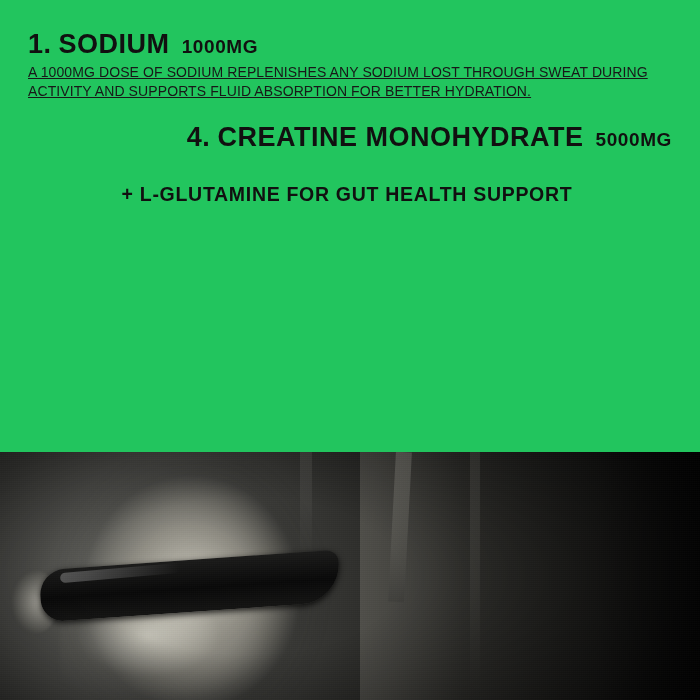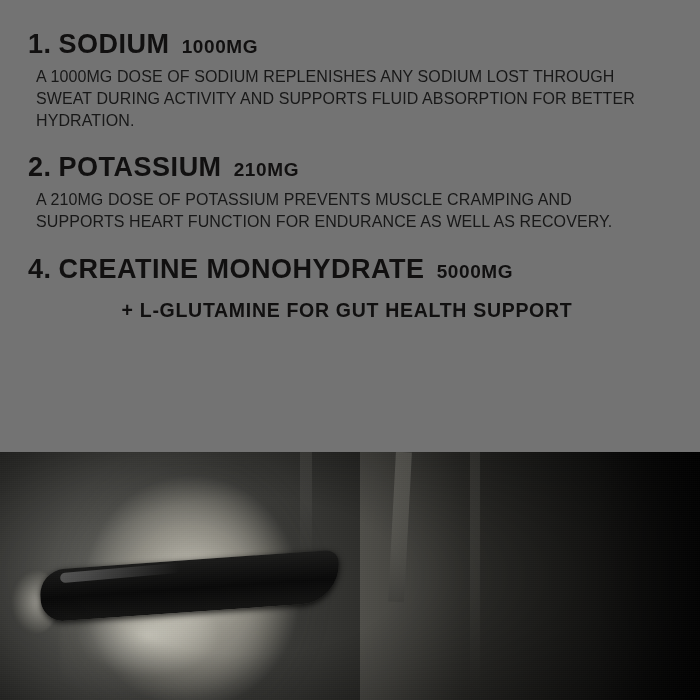--- a/index.html
+++ b/index.html
@@ -10,66 +10,68 @@
     width: 700px;
     height: 700px;
     background: #fdf8e7;
     font-family: "Liberation Sans", sans-serif;
     overflow: hidden;
   }
   .page {
     position: relative;
     width: 700px;
     height: 700px;
-    background: #737373;
+    background: #22c55e;
     overflow: hidden;
   }
   .content {
     padding: 30px 28px 0 28px;
     box-sizing: border-box;
     height: 452px;
   }
   .item {
     margin-bottom: 22px;
   }
   .item.last {
     margin-bottom: 8px;
+    text-align: right;
   }
   .heading {
     color: #111010;
     font-weight: bold;
     letter-spacing: 0.4px;
     line-height: 1.05;
     margin: 0 0 5px 0;
     white-space: nowrap;
   }
   .heading .main {
     font-size: 27px;
     letter-spacing: 0.5px;
   }
   .heading .dose {
     font-size: 19px;
     letter-spacing: 0.6px;
     margin-left: 5px;
   }
   .body-text {
     color: #181818;
-    font-size: 16px;
+    font-size: 14px;
     line-height: 1.35;
     letter-spacing: 0.1px;
-    margin: 8px;
+    margin: 0;
     max-width: 645px;
+    text-decoration: underline;
   }
   .footer-line {
     text-align: center;
     color: #111010;
     font-weight: bold;
     font-size: 19.5px;
     letter-spacing: 0.7px;
-    margin-top: 16px;
+    margin-top: 32px;
     padding-right: 6px;
   }
   
   .photo {
     position: absolute;
     left: 0;
     top: 452px;
     width: 700px;
     height: 248px;
     background: #0b0b0b;
@@ -172,28 +174,20 @@
 
     <div class="item">
       <h2 class="heading">
         <span class="main">1.</span>
         <span class="main">SODIUM</span>
         <span class="dose">1000MG</span>
       </h2>
       <p class="body-text">A 1000MG DOSE OF SODIUM REPLENISHES ANY SODIUM LOST THROUGH SWEAT DURING ACTIVITY AND SUPPORTS FLUID ABSORPTION FOR BETTER HYDRATION.</p>
     </div>
 
-    <div class="item">
-      <h2 class="heading">
-        <span class="main">2.</span>
-        <span class="main">POTASSIUM</span>
-        <span class="dose">210MG</span>
-      </h2>
-      <p class="body-text">A 210MG DOSE OF POTASSIUM PREVENTS MUSCLE CRAMPING AND SUPPORTS HEART FUNCTION FOR ENDURANCE AS WELL AS RECOVERY.</p>
-    </div>
 
 
     <div class="item last">
       <h2 class="heading">
         <span class="main">4.</span>
         <span class="main">CREATINE MONOHYDRATE</span>
         <span class="dose">5000MG</span>
       </h2>
     </div>
 

